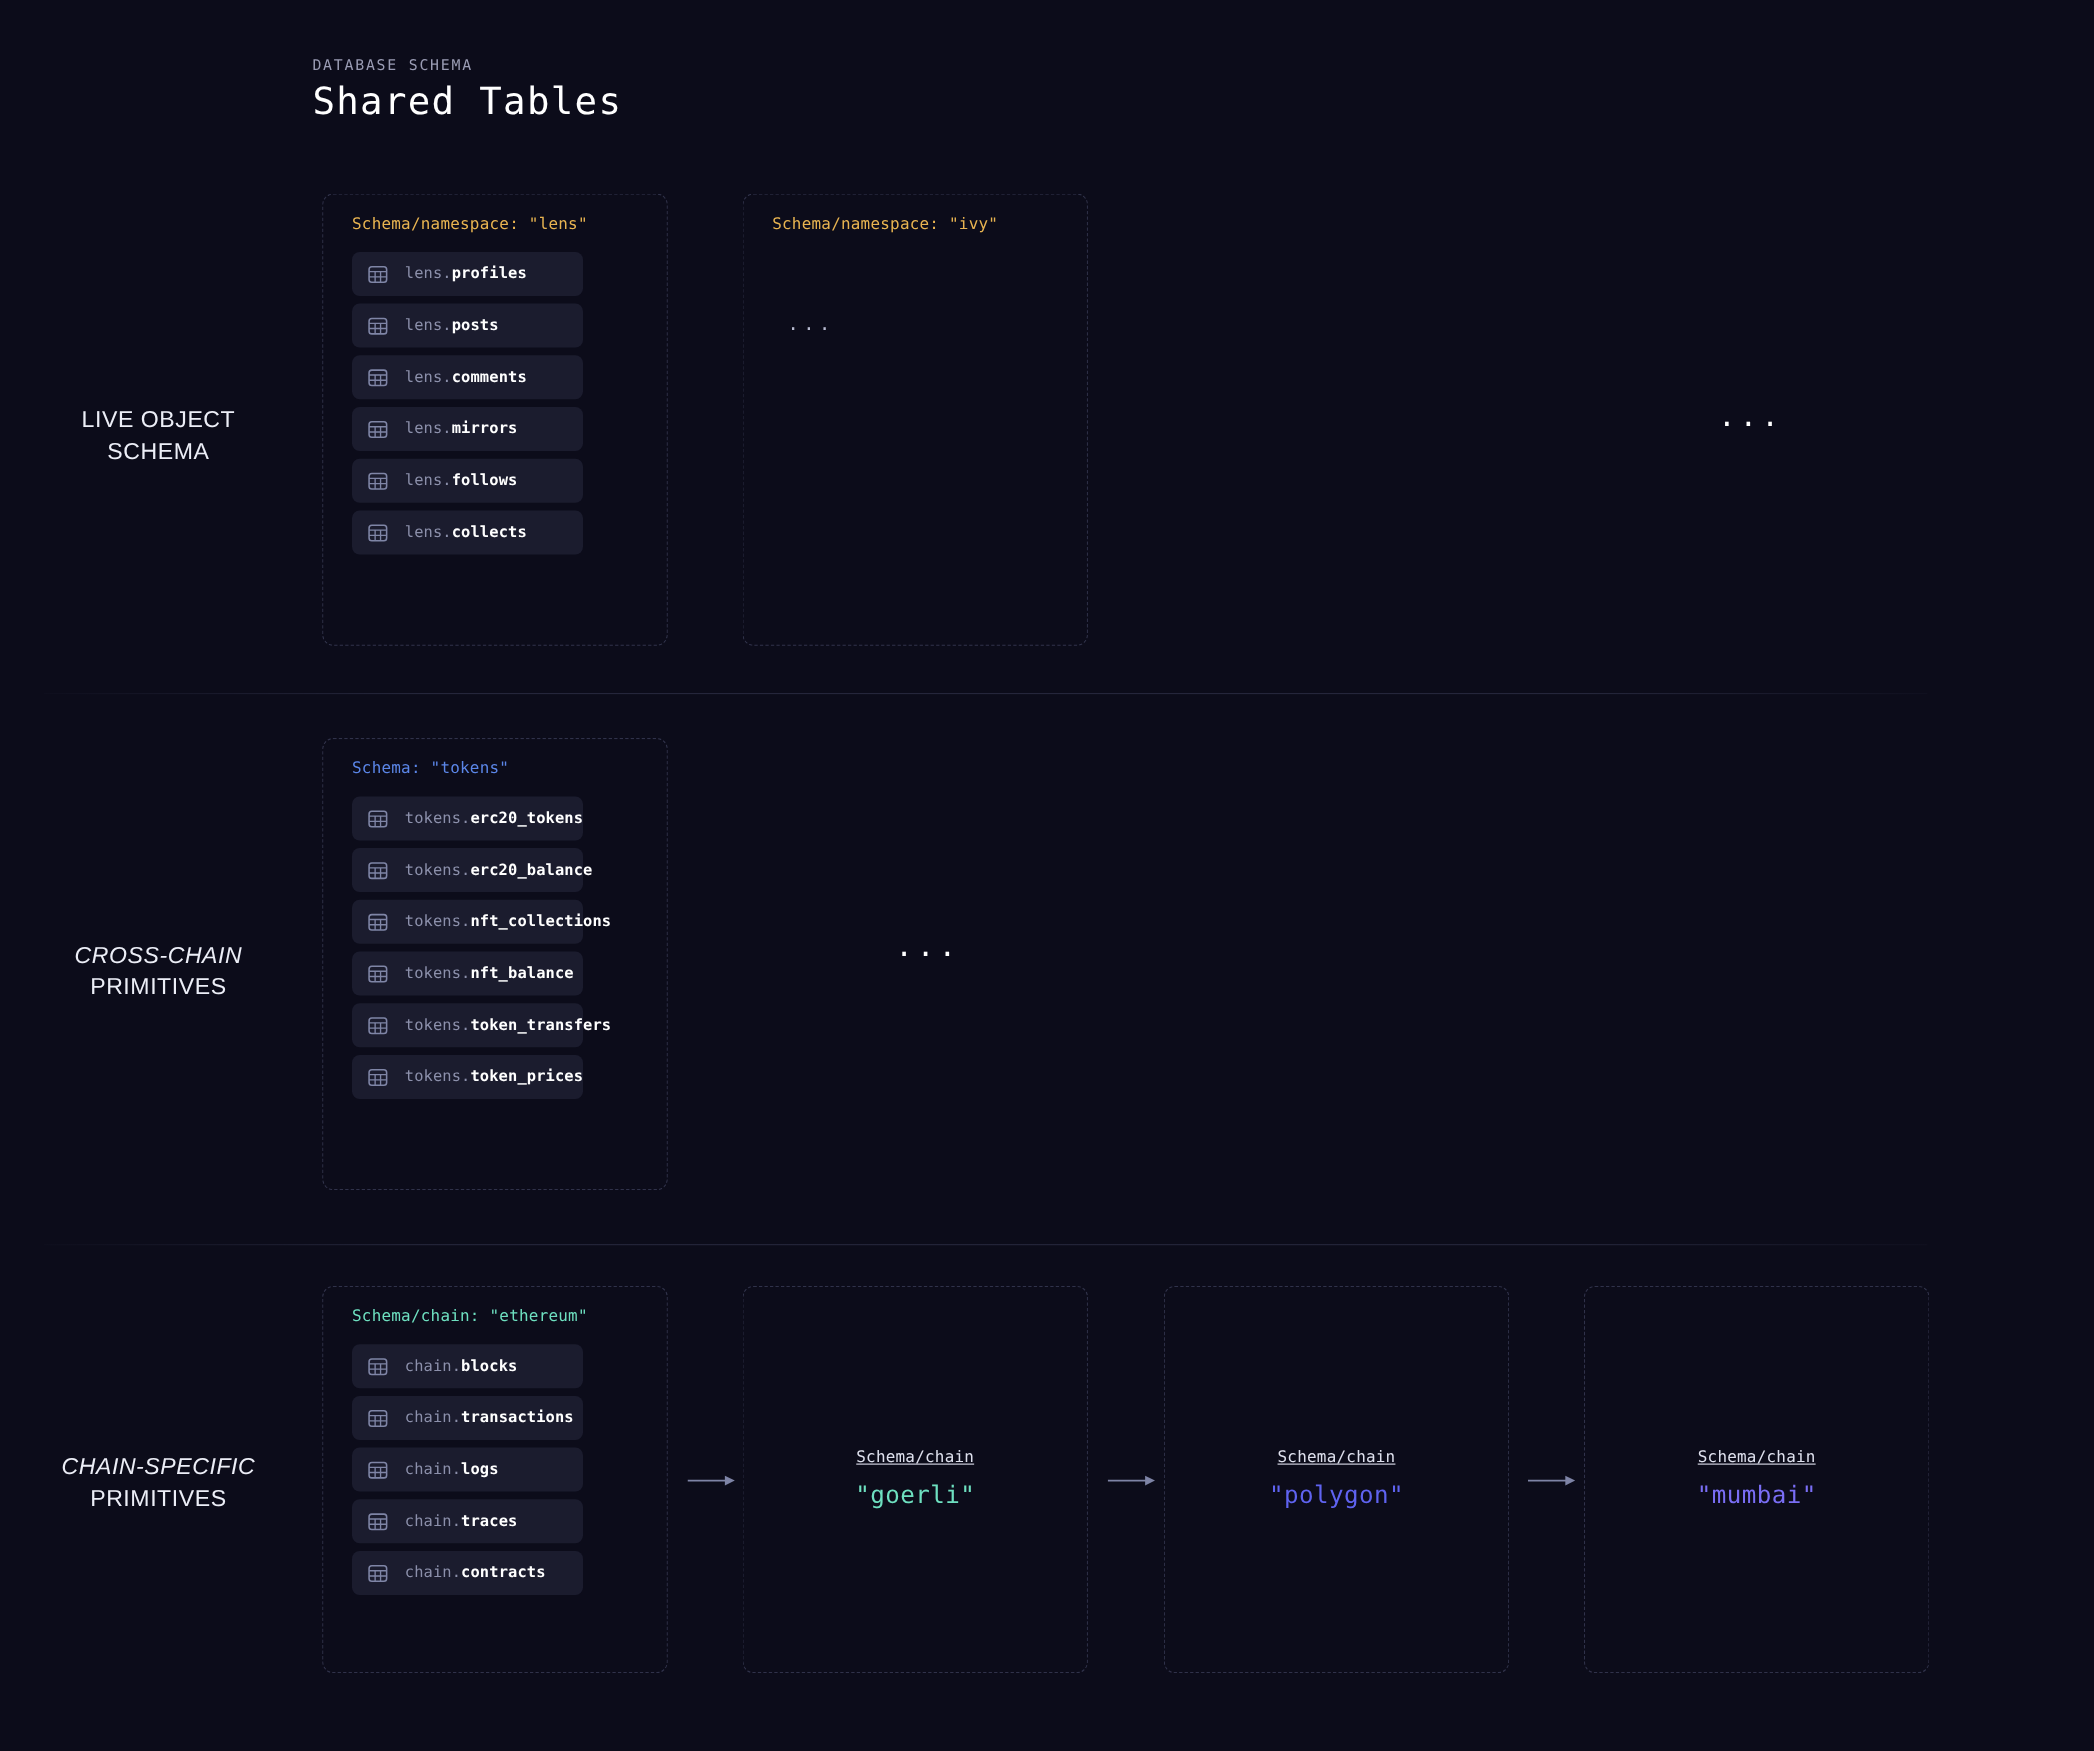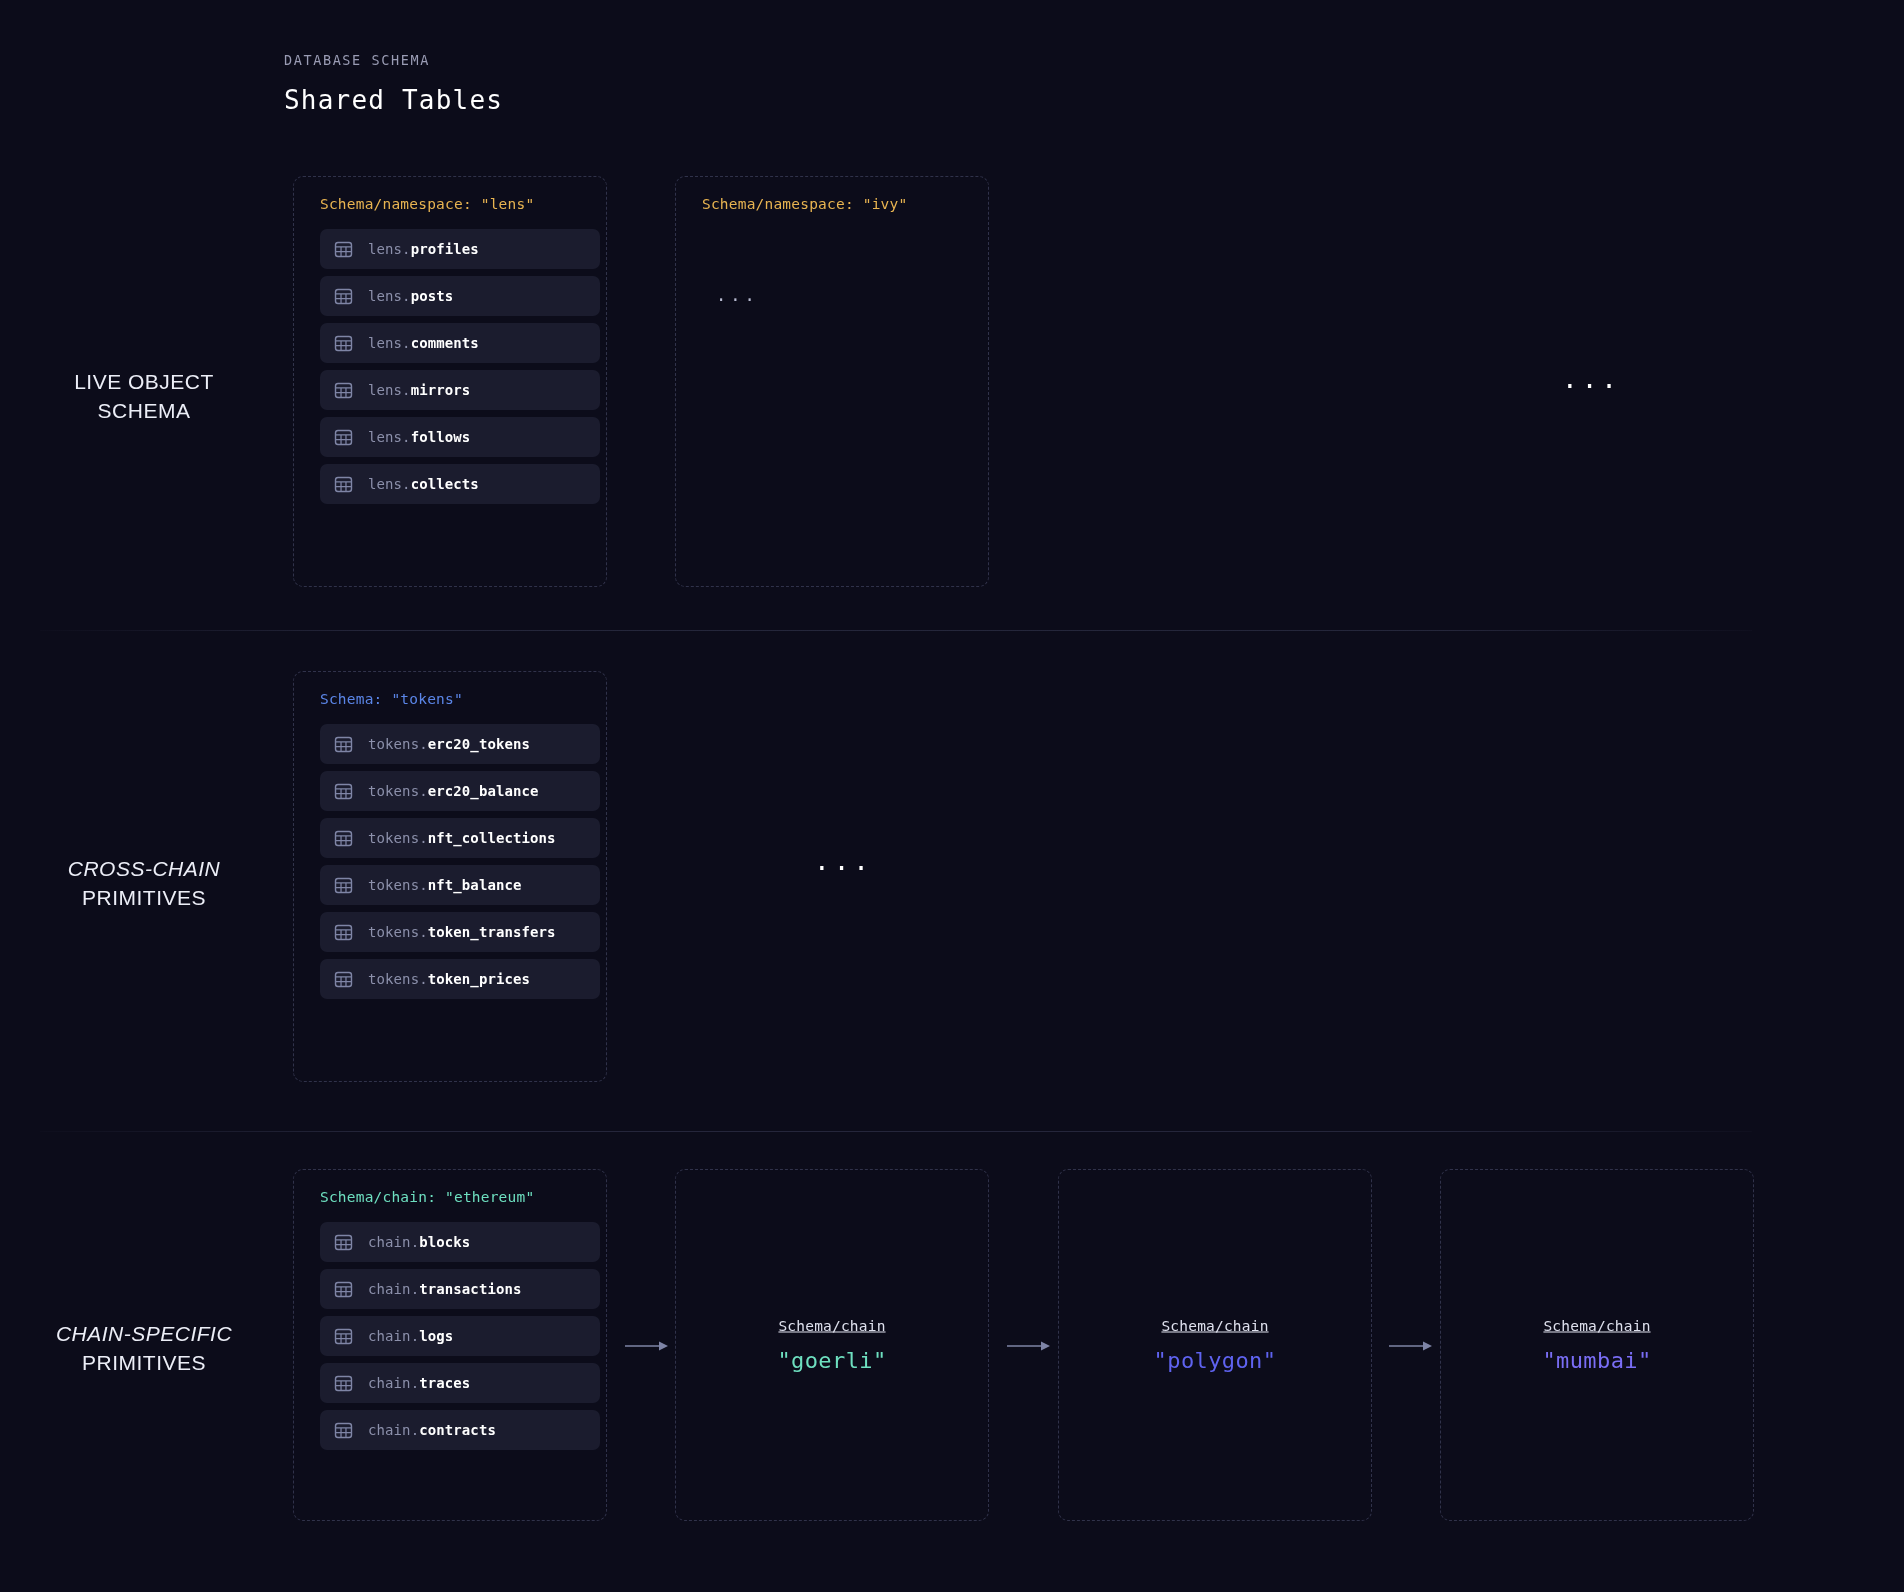--- a/index.html
+++ b/index.html
@@ -34,23 +34,23 @@
   }
   .eyebrow {
     font-family: "DejaVu Sans Mono", "Liberation Mono", monospace;
     font-size: 13.5px;
     letter-spacing: 1.6px;
     color: #9a9cb4;
     text-transform: uppercase;
     white-space: nowrap;
   }
   .title {
-    margin-top: 17px;
-    font-family: "DejaVu Sans Mono", "Liberation Mono", monospace;
-    font-size: 26px;
+    margin-top: 5px;
+    font-family: "DejaVu Sans Mono", "Liberation Mono", monospace;
+    font-size: 34px;
     font-weight: 400;
     letter-spacing: 1.2px;
     color: #ffffff;
     white-space: nowrap;
   }
 
   .divider {
     position: absolute;
     left: 40px;
     width: 1712px;
@@ -97,21 +97,21 @@
   .c-blue   { color: #5b86e8; }
   .c-mint   { color: #6ee0c0; }
   .c-indigo { color: #5f63f0; }
   .c-violet { color: #7a6ef5; }
 
   
   .tbl-list { position: absolute; left: 26px; top: 52px; }
   .tbl {
     display: flex;
     align-items: center;
-    width: 280px;
+    width: 210px;
     height: 40px;
     margin-bottom: 7px;
     padding: 0 0 0 14px;
     background: #1b1c2e;
     border-radius: 7px;
   }
   .tbl-icon {
     flex: 0 0 auto;
     width: 19px;
     height: 19px;

